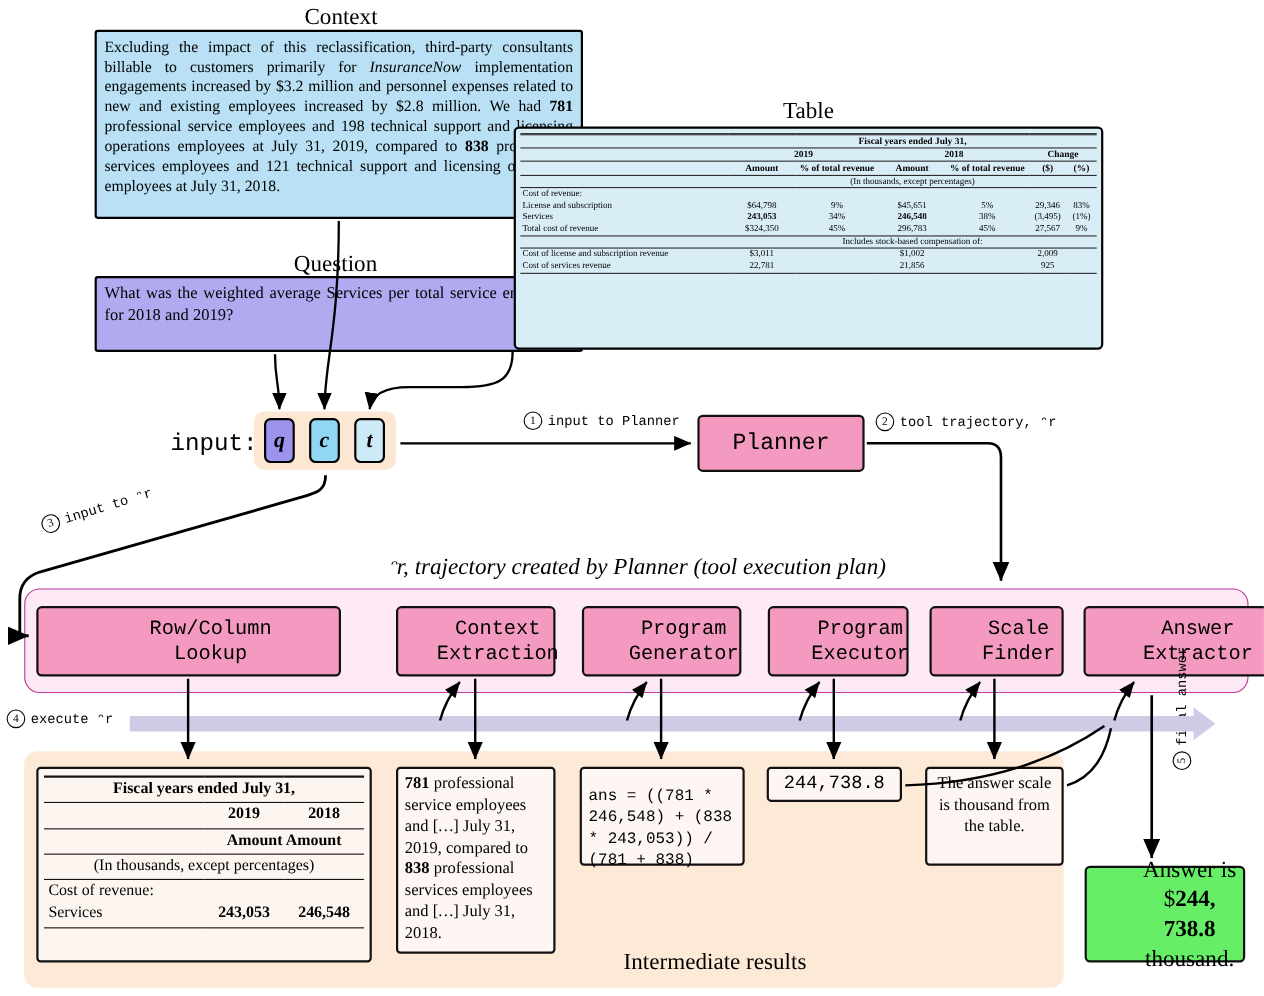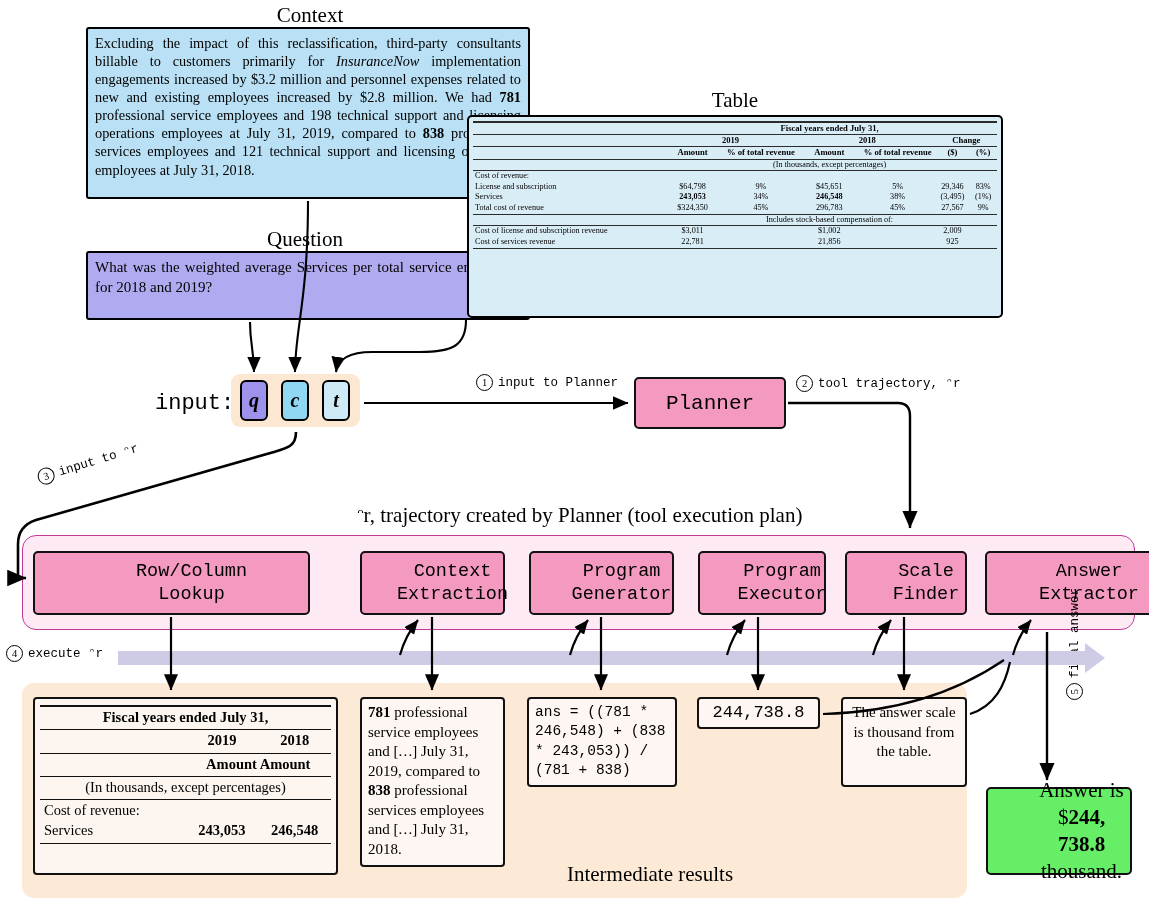--- a/index.html
+++ b/index.html
@@ -225,21 +225,21 @@
 <div class="abs step" style="left:796px;top:375px;">
   <span class="circ">2</span>
   <span>tool trajectory, ᵔr</span>
 </div>
 
 <div class="abs step" style="left:38px;top:470px;transform:rotate(-17deg);transform-origin:left center;">
   <span class="circ">3</span>
   <span>input to ᵔr</span>
 </div>
 
-<div class="abs caption" style="left:260px;top:503px;width:640px;">ᵔr, trajectory created by Planner (tool execution plan)</div>
+<div class="abs caption" style="left:260px;top:503px;width:640px;font-style:italic;">ᵔr, trajectory created by Planner (tool execution plan)</div>
 
 <div class="abs traj-band" style="left:22px;top:535px;width:1113px;height:95px;"></div>
 
 <div class="abs tool" style="left:33px;top:551px;width:277px;height:64px;">
   <div>
     <div>Row/Column</div>
     <div>Lookup</div>
   </div>
 </div>
 <div class="abs tool" style="left:360px;top:551px;width:145px;height:64px;">
@@ -337,21 +337,21 @@
           <td colspan="3"></td>
         </tr>
   </tbody>
     </table>
 </div>
 
 <div class="abs res res-serif" style="left:360px;top:697px;width:145px;height:170px;padding:4px 6px;">
   <span><b>781</b> professional service employees and [. . .] July 31, 2019, compared to <b>838</b> professional services employees and [. . .] July 31, 2018.</span>
 </div>
 
-<div class="abs res res-mono" style="left:527px;top:697px;width:150px;height:90px;padding:4px 6px;">
+<div class="abs res res-mono" style="left:527px;top:697px;width:150px;height:90px;padding:16px 6px;">
   <span>ans = ((781 * 246,548) + (838 * 243,053)) / (781 + 838)</span>
 </div>
 
 <div class="abs res res-mono" style="left:697px;top:697px;width:123px;height:32px;display:flex;align-items:center;justify-content:center;font-size:17px;">
   <span>244,738.8</span>
 </div>
 
 <div class="abs res res-serif" style="left:841px;top:697px;width:126px;height:90px;padding:4px 6px;text-align:center;">
   <span>The answer scale is thousand from the table.</span>
 </div>

